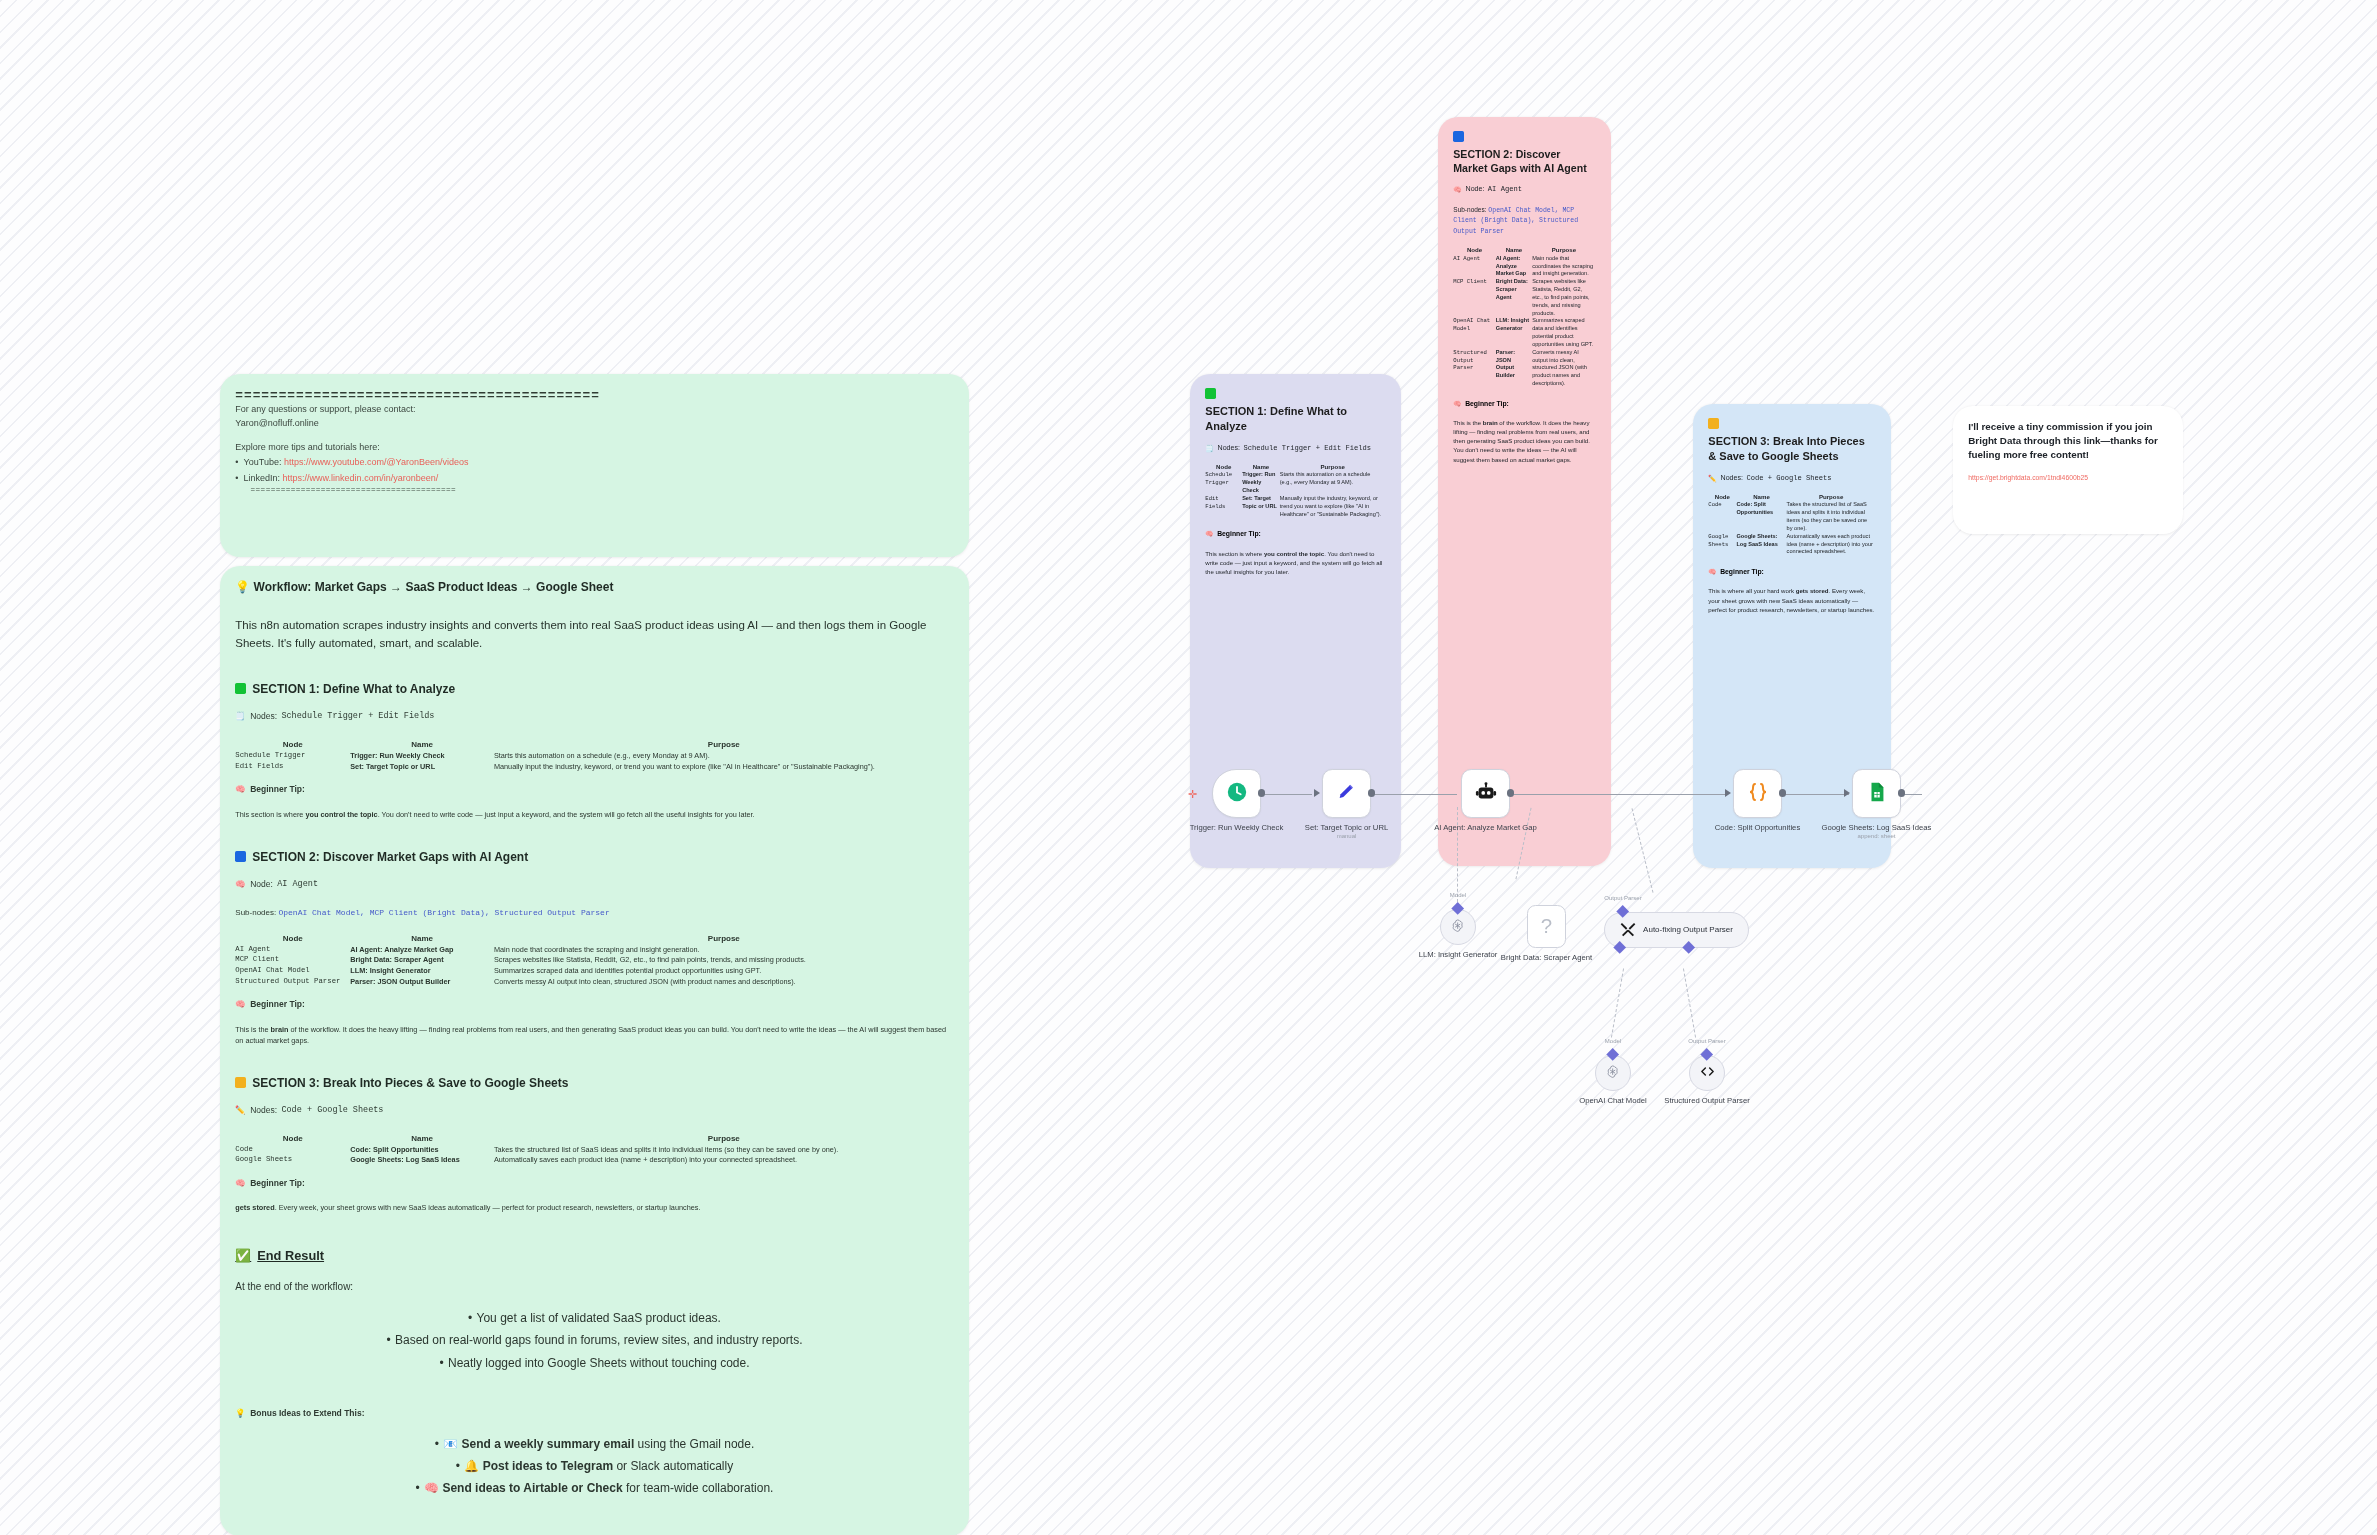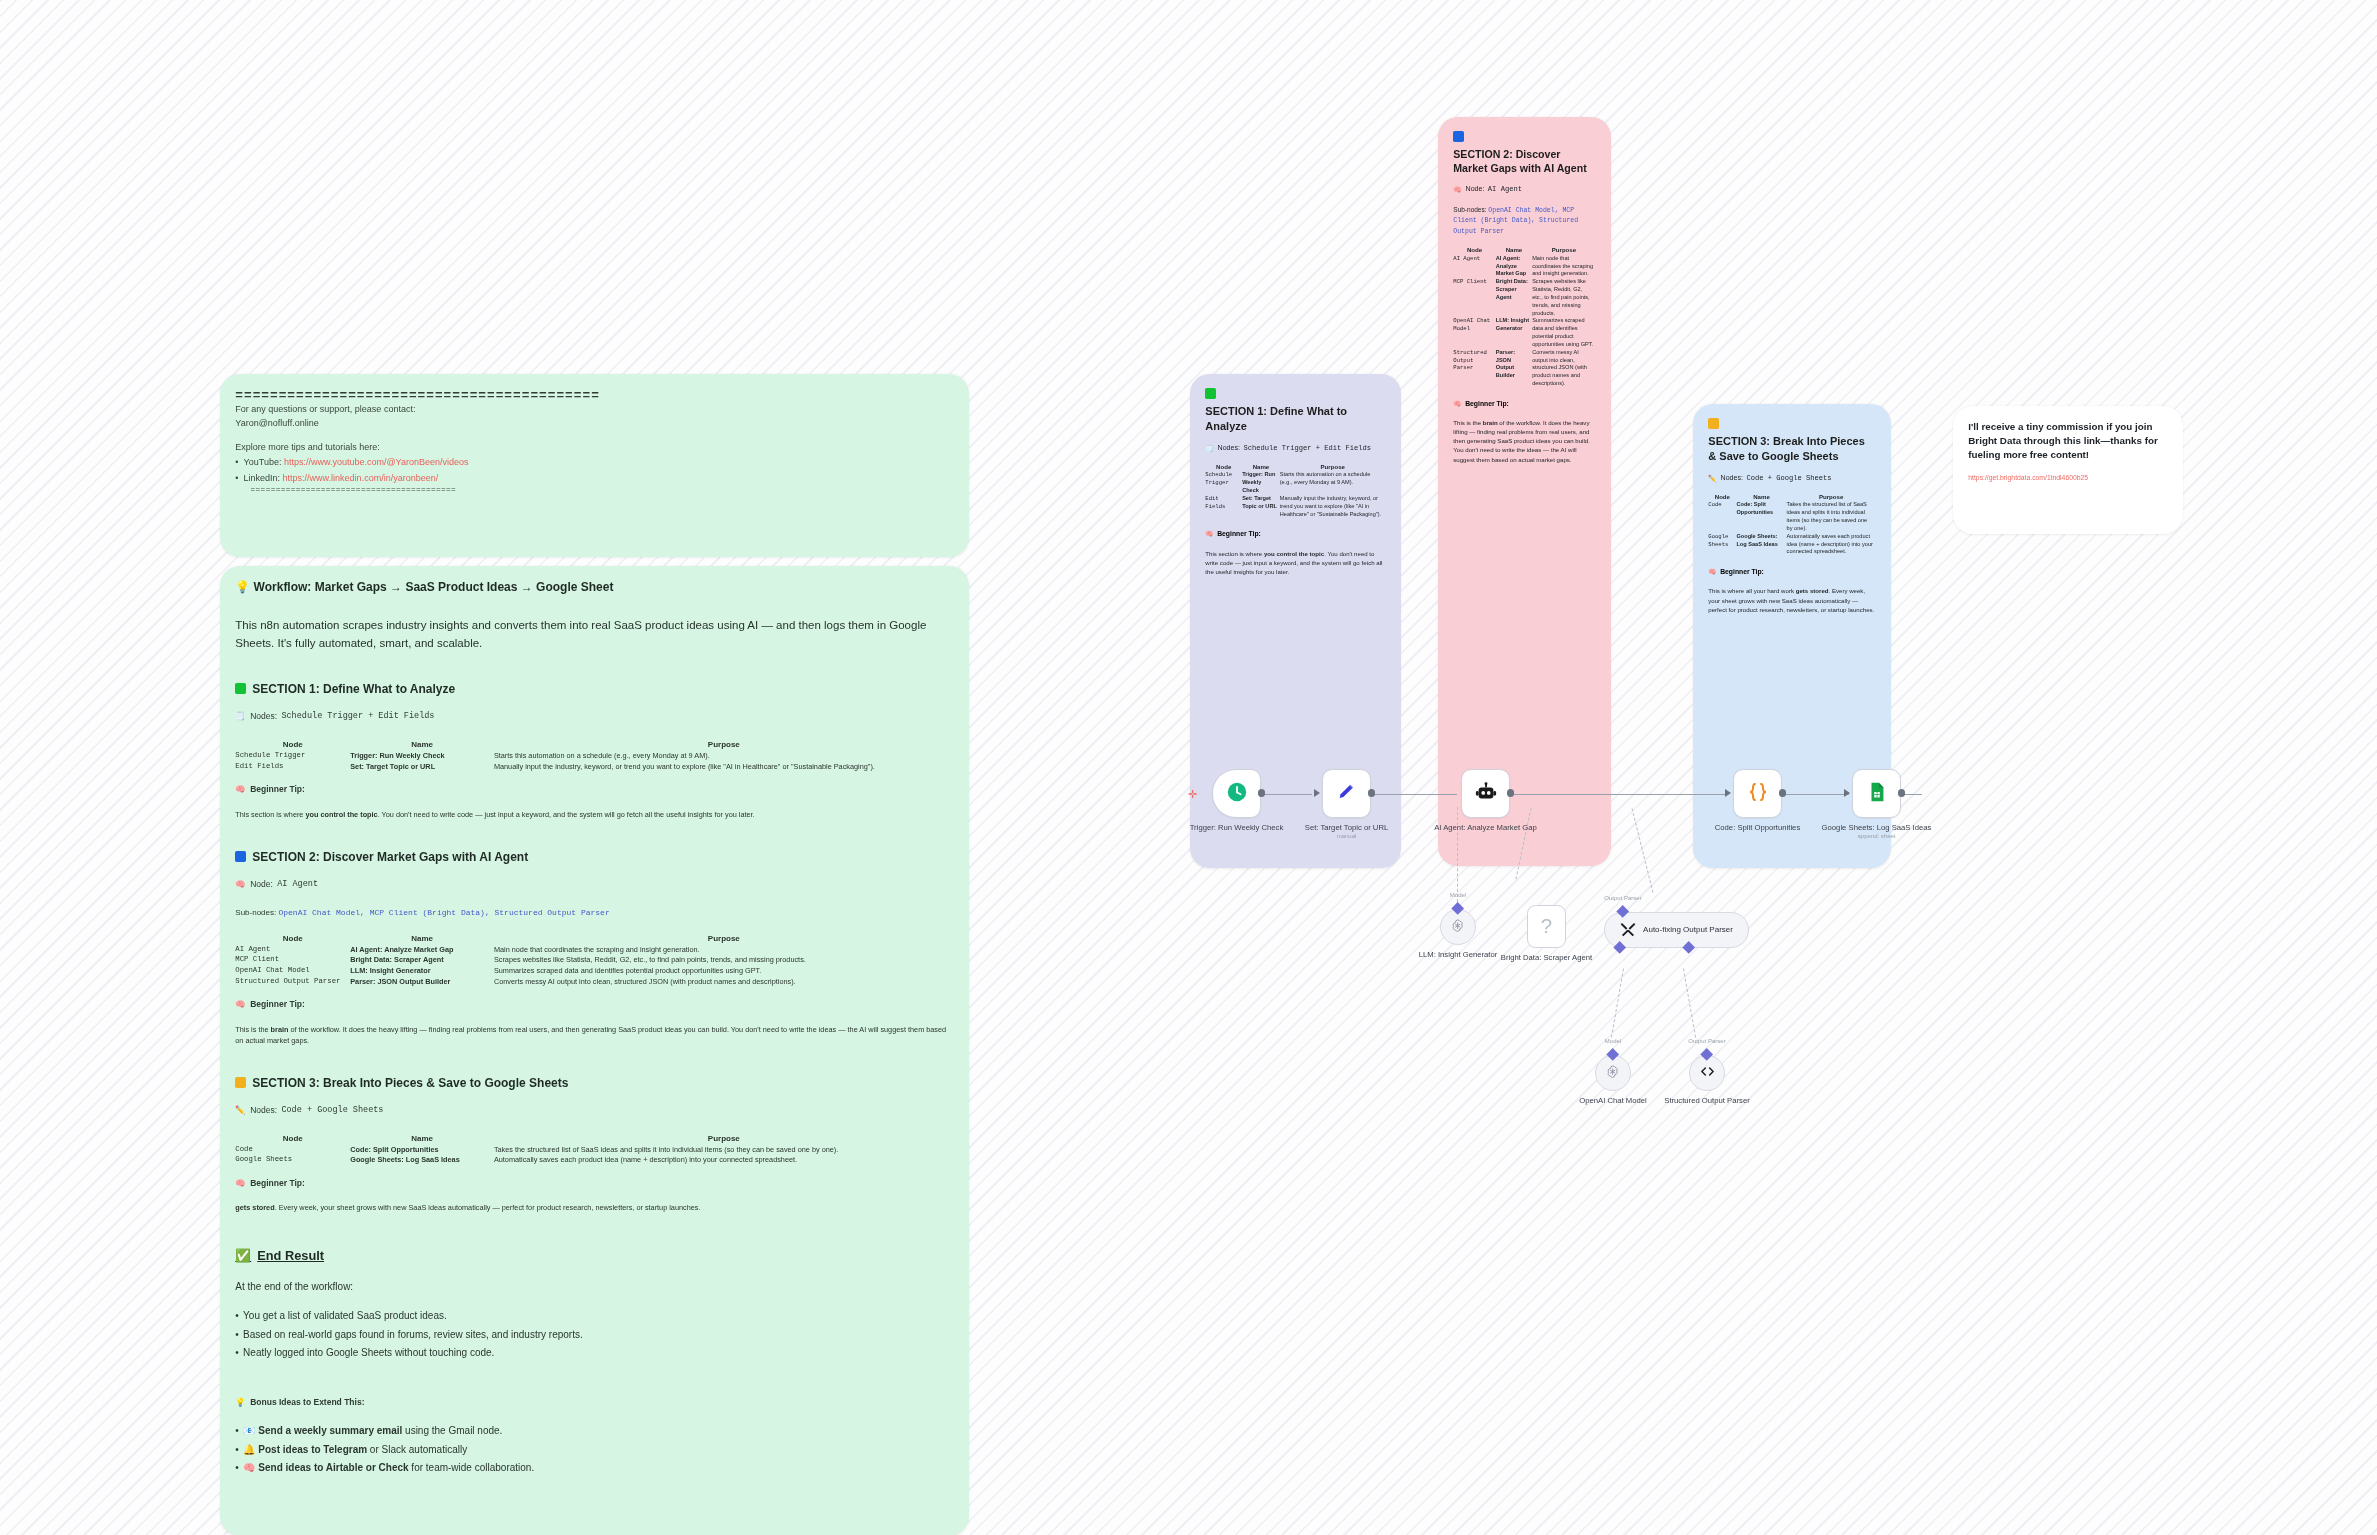--- a/index.html
+++ b/index.html
@@ -74,21 +74,21 @@
   .c-purp { width: 64%; }
 
   .tip { font-size: 8.5px; font-weight: 700; color:#2f3b33; margin: 12px 0 15.3px;
          display:flex; gap:4.3px; align-items:center;}
   .tip-body { font-size: 7.3px; color:#2b362f; line-height:1.5; }
   b { font-weight: 700; }
 
   .endres { font-size: 12.8px; font-weight: 700; color:#1f2a24; text-decoration: underline;
             display:flex; align-items:center; gap:6px; }
   .small-p { font-size: 10px; color: #2b362f; line-height: 1.5; }
-  ul.bul { list-style: none; font-size: 10px; color: #2b362f; line-height: 1.85; }
+  ul.bul { list-style: none; font-size: 12px; color: #2b362f; line-height: 1.85; text-align: center; }
   ul.bul li:before { content: "\2022"; margin-right: 4.3px; }
 
   
   #note-s1 { left: 1190px; top: 374px; width: 211px; height: 494px; }
   #note-s2 { left: 1438px; top: 117px; width: 173px; height: 749px; }
   #note-s3 { left: 1693px; top: 404px; width: 198px; height: 464px; }
   #note-aff{ left: 1953px; top: 406px; width: 230px; height: 128px; }
 
   .sn-title { font-weight: 700; line-height: 1.35; color:#1d1d1d; display:flex;
               flex-wrap:wrap; align-items:flex-start; gap:5.1px; }

